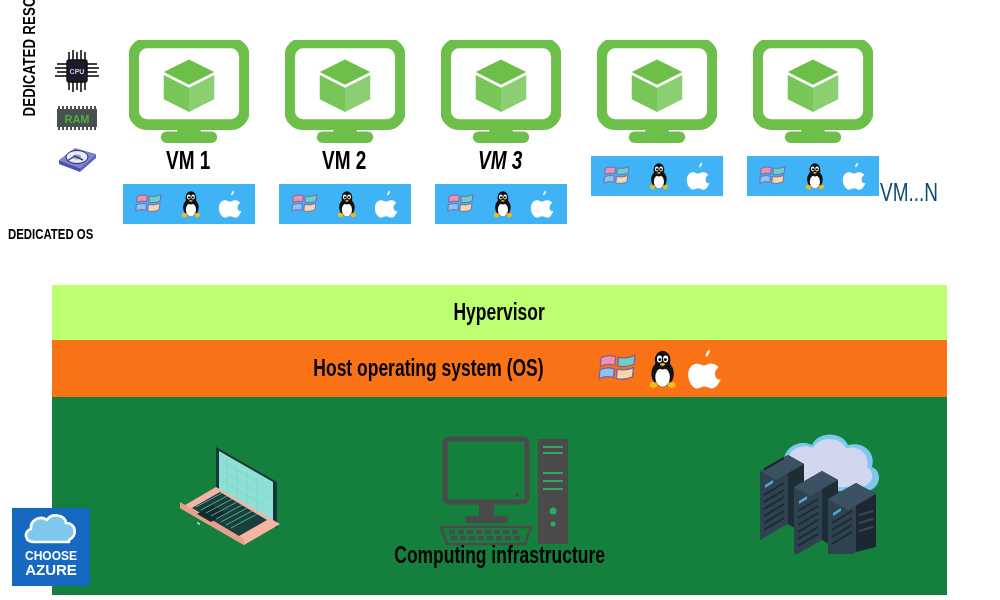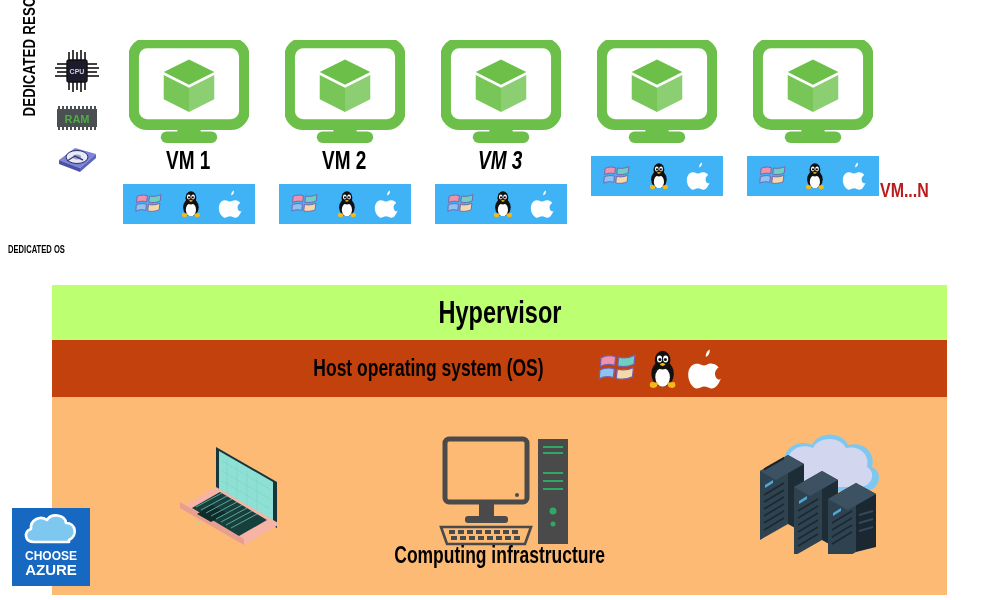--- a/index.html
+++ b/index.html
@@ -46,22 +46,22 @@
     white-space:nowrap;
   }
 
   
   .resicons{position:absolute;left:55px;top:50px;width:46px;}
   .resicons > div{margin-bottom:9px;}
 
   
   .oslabel{
     position:absolute;
-    left:8px;top:244px;
-    font-weight:bold;font-size:10px;color:#000;
+    left:8px;top:225px;
+    font-weight:bold;font-size:15px;color:#000;
   }
 
   
   .vmcol{position:absolute;top:40px;width:145px;}
   .vm-monitor{width:120px;height:105px;margin:0 auto;display:block;}
   .vm-name{
     text-align:center;
     font-weight:bold;
     font-size:25px;
     color:#000;
@@ -78,45 +78,45 @@
     justify-content:space-around;
     padding:0 4px;
     box-sizing:border-box;
   }
   .os-strip svg{display:block;}
 
   
   .vmn{
     position:absolute;
     left:880px;top:178px;
-    font-weight:bold;font-size:21px;color:#b91c1c;
+    font-weight:normal;font-size:25px;color:#0c4a6e;
     white-space:nowrap;
   }
 
   
   .band{position:absolute;left:52px;width:895px;}
   .band-label{
     font-weight:bold;color:#000;
     text-align:center;
     line-height:1;
   }
   #band-hypervisor{
     top:285px;height:55px;background:#bcff71;
     display:flex;align-items:center;justify-content:center;
   }
-  #band-hypervisor .band-label{font-size:31px;}
+  #band-hypervisor .band-label{font-size:23px;}
   #band-hostos{
-    top:340px;height:57px;background:#c2410c;
+    top:340px;height:57px;background:#f97316;
     display:flex;align-items:center;justify-content:center;
   }
   #band-hostos .band-label{font-size:23px;}
   #band-hostos .hostos-row{display:flex;align-items:center;gap:14px;}
   #band-hostos .hostos-icons{display:flex;align-items:center;gap:9px;margin-left:4px;}
   #band-infra{
-    top:397px;height:198px;background:#fdba74;
+    top:397px;height:198px;background:#15803d;
   }
   .infra-label{
     position:absolute;
     left:0;right:0;
     top:145px;
     text-align:center;
     font-weight:bold;font-size:23px;color:#000;
   }
   .infra-icons{
     position:absolute;left:0;top:18px;width:895px;height:125px;

